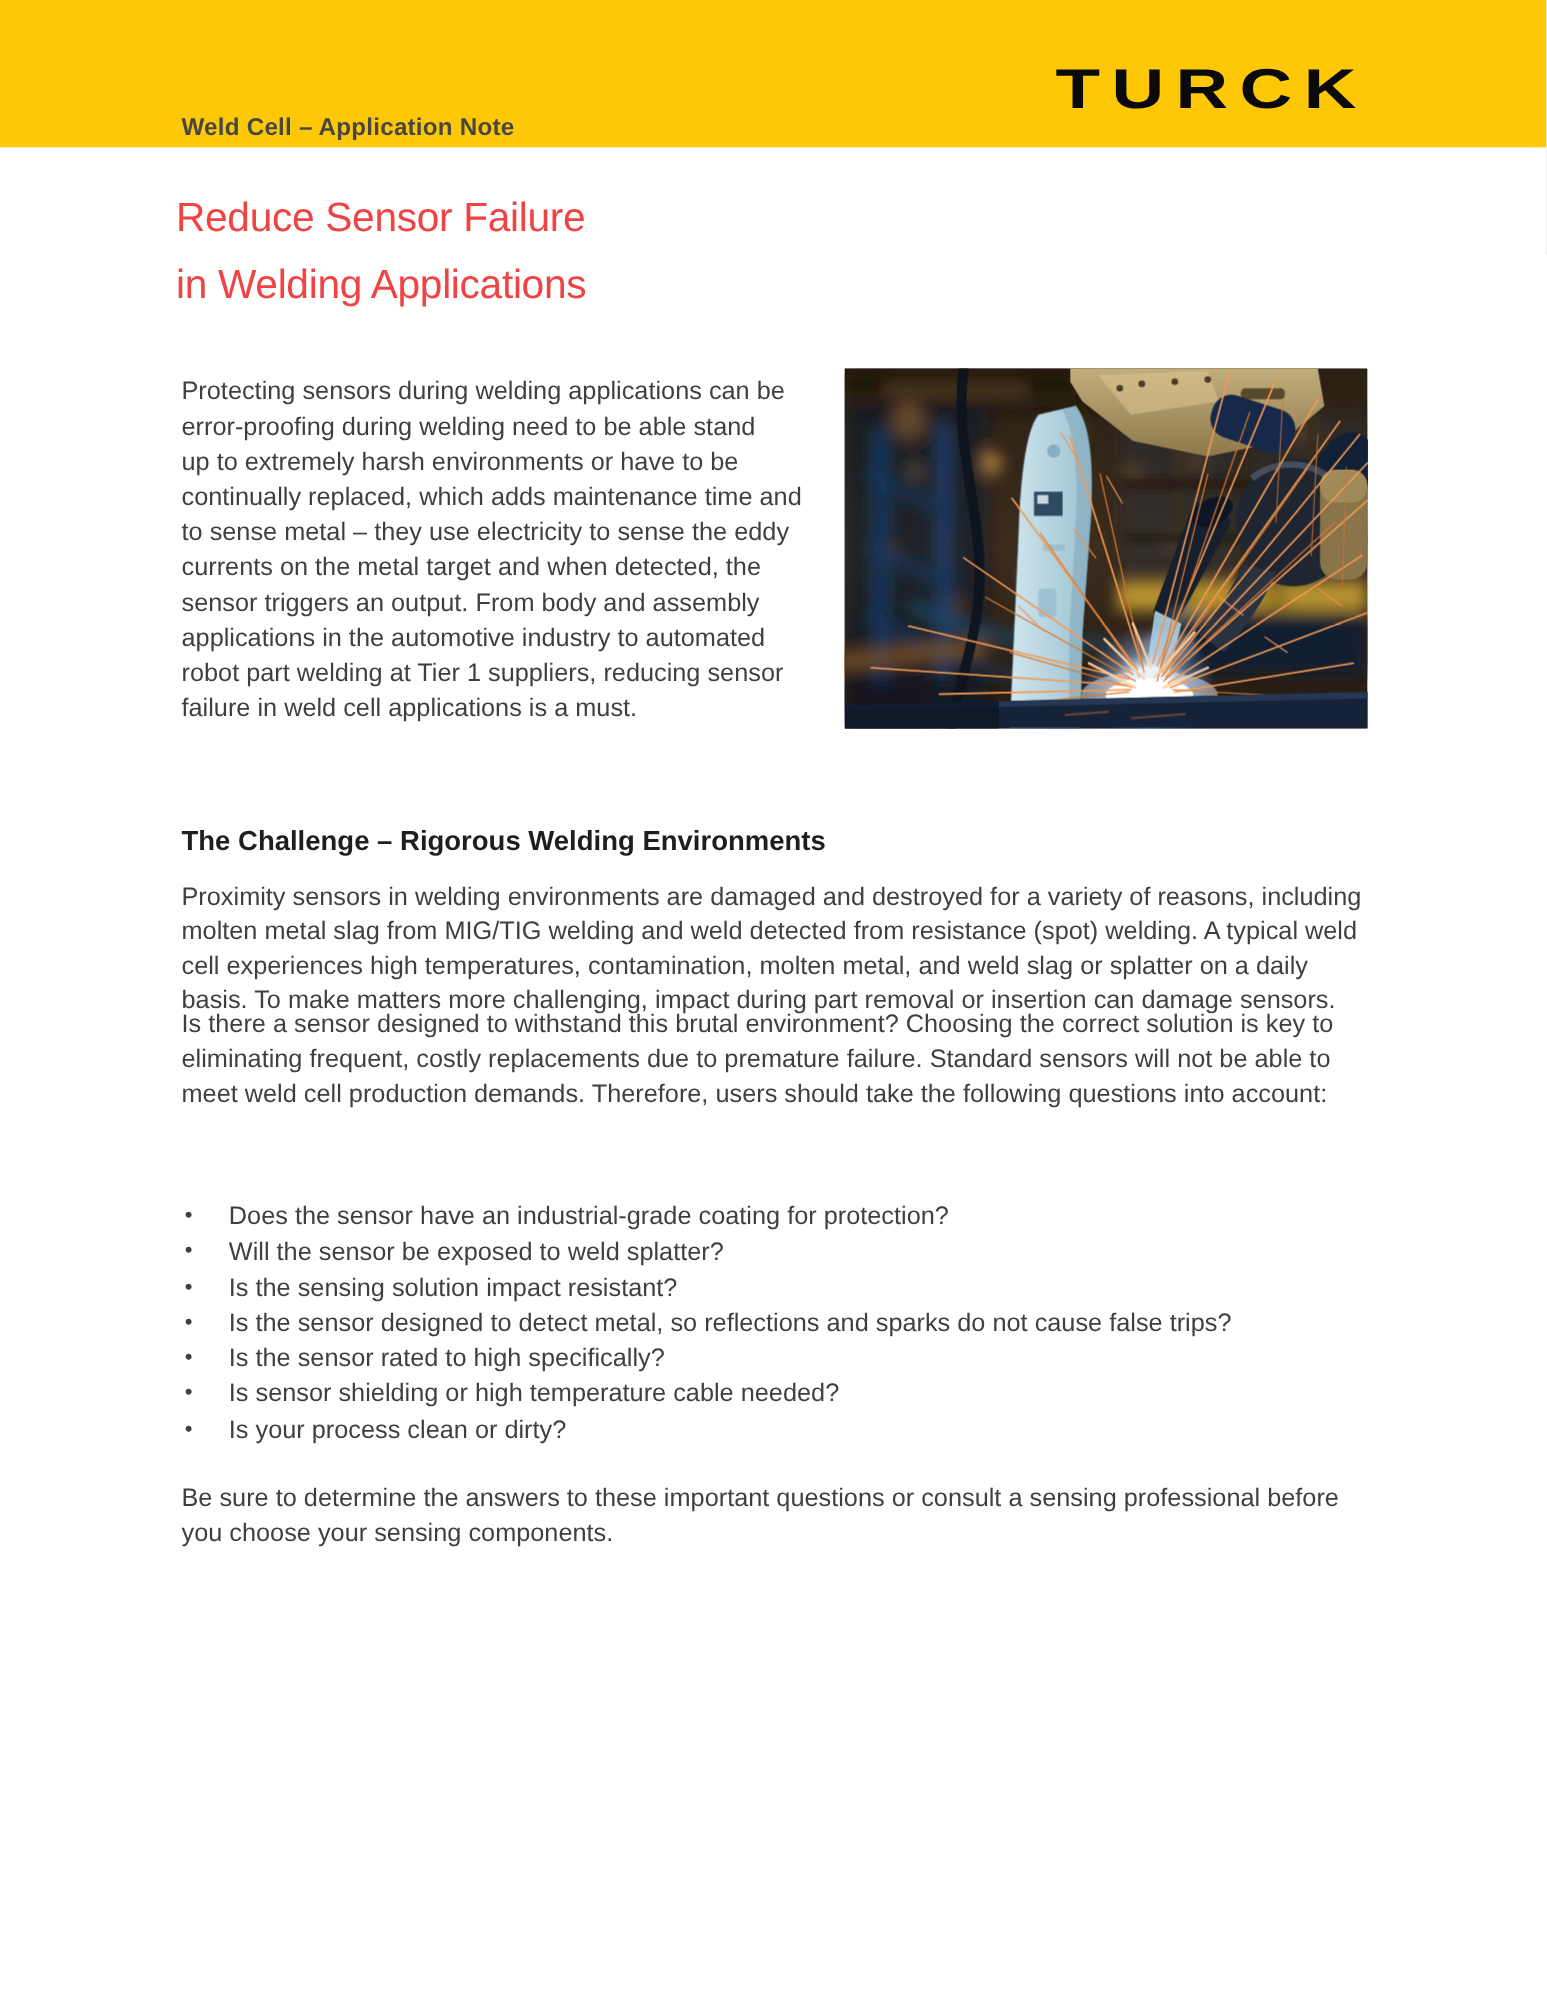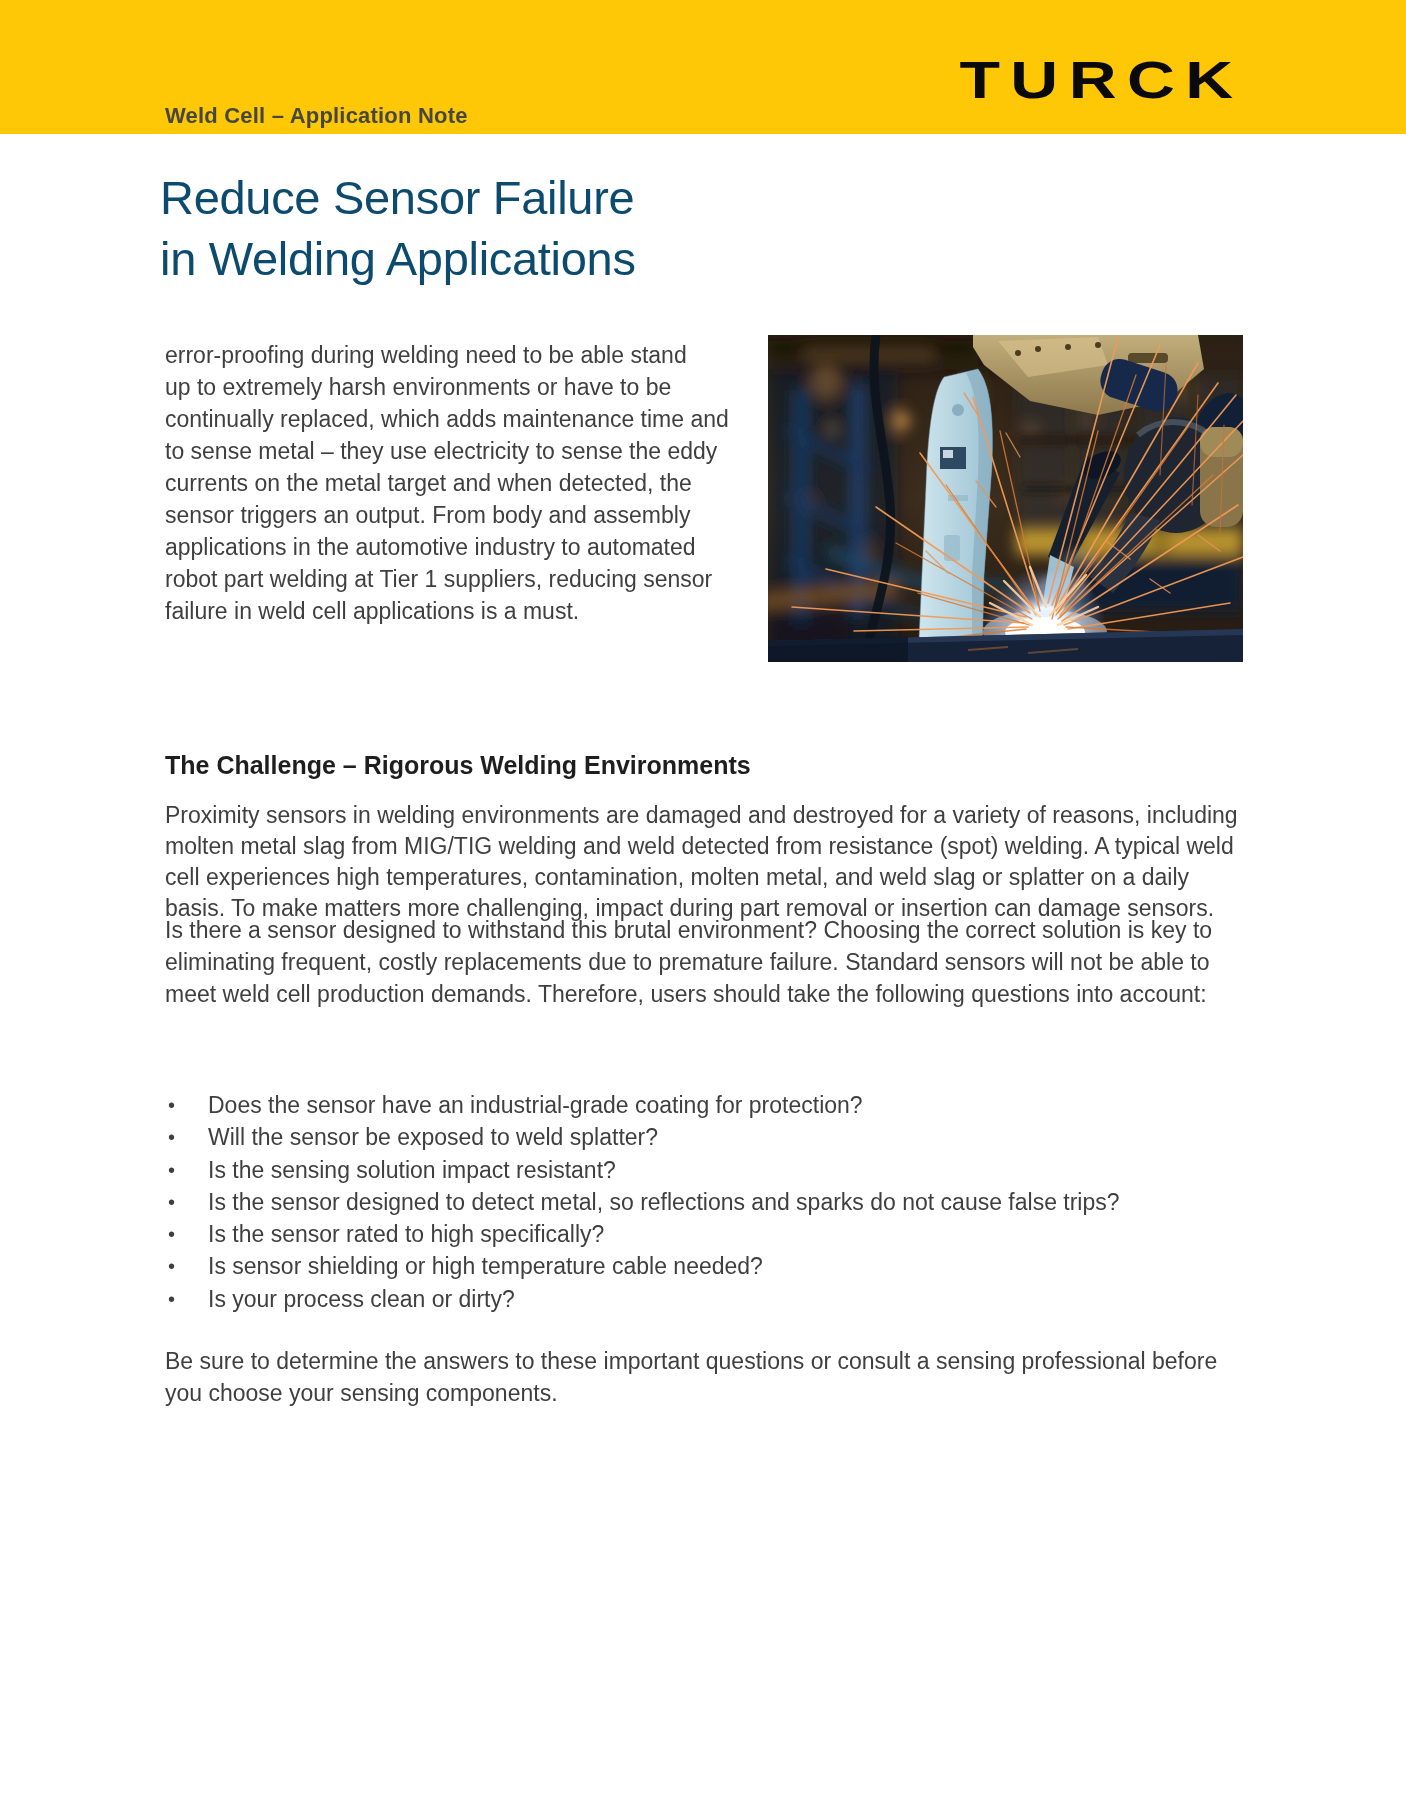--- a/index.html
+++ b/index.html
@@ -22,21 +22,21 @@
   }
   .logo{
     position:absolute;right:163px;top:55px;
     font-size:51px;line-height:51px;font-weight:900;color:#0a0a0a;
     letter-spacing:8px;
     transform:scaleX(1.3);transform-origin:right center;
     white-space:pre;
   }
   h1.title{
     position:absolute;left:160px;top:167px;margin:0;
-    font-size:47px;font-weight:300;line-height:61px;color:#0c4a6e;
+    font-size:37px;font-weight:300;line-height:61px;color:#ef4444;
     letter-spacing:-0.3px;
   }
   h1.title span{display:block;white-space:pre;}
   .body-text{
     position:absolute;
     font-size:23px;color:#3f3f3f;
   }
   .body-text .ln{white-space:pre;}
   .intro{left:165px;top:339px;line-height:32px;}
   .photo{
@@ -70,20 +70,21 @@
     <div class="hdr-label">Weld Cell – Application Note</div>
     <div class="logo">TURCK</div>
   </div>
 
   <h1 class="title">
     <span>Reduce Sensor Failure</span>
     <span>in Welding Applications</span>
   </h1>
 
   <div class="body-text intro">
+    <div class="ln">Protecting sensors during welding applications can be</div>
     <div class="ln">error-proofing during welding need to be able stand</div>
     <div class="ln">up to extremely harsh environments or have to be</div>
     <div class="ln">continually replaced, which adds maintenance time and</div>
     <div class="ln">to sense metal – they use electricity to sense the eddy</div>
     <div class="ln">currents on the metal target and when detected, the</div>
     <div class="ln">sensor triggers an output. From body and assembly</div>
     <div class="ln">applications in the automotive industry to automated</div>
     <div class="ln">robot part welding at Tier 1 suppliers, reducing sensor</div>
     <div class="ln">failure in weld cell applications is a must.</div>
   </div>

